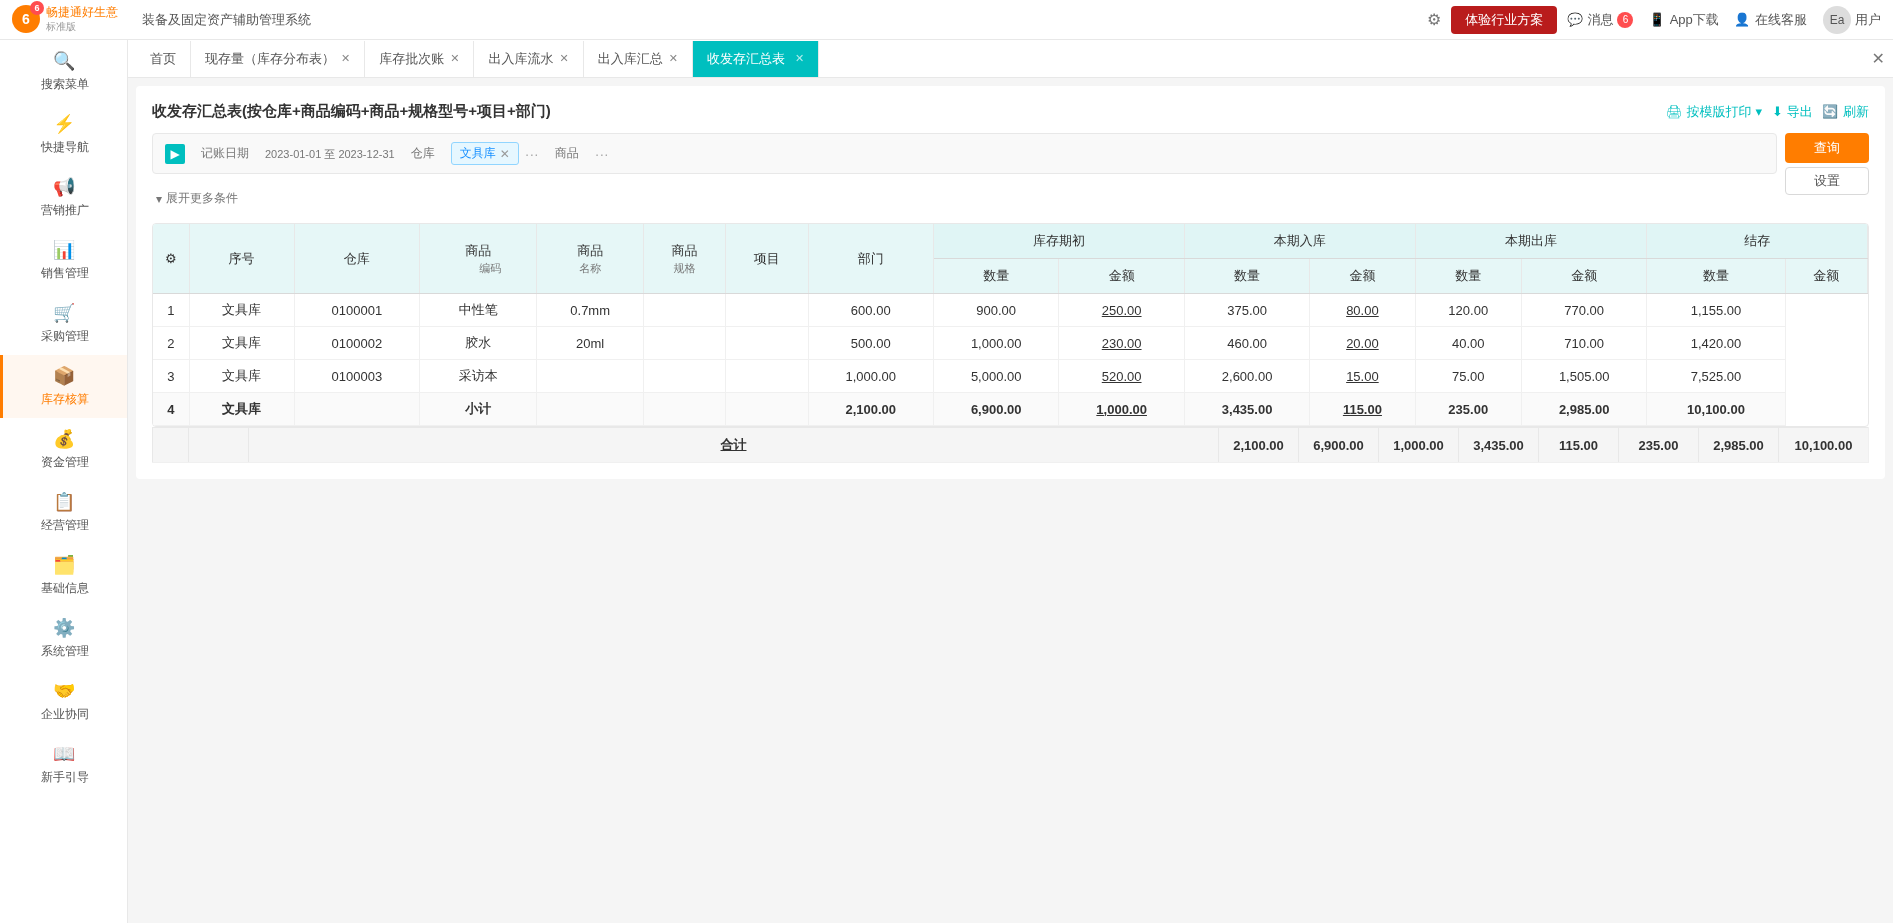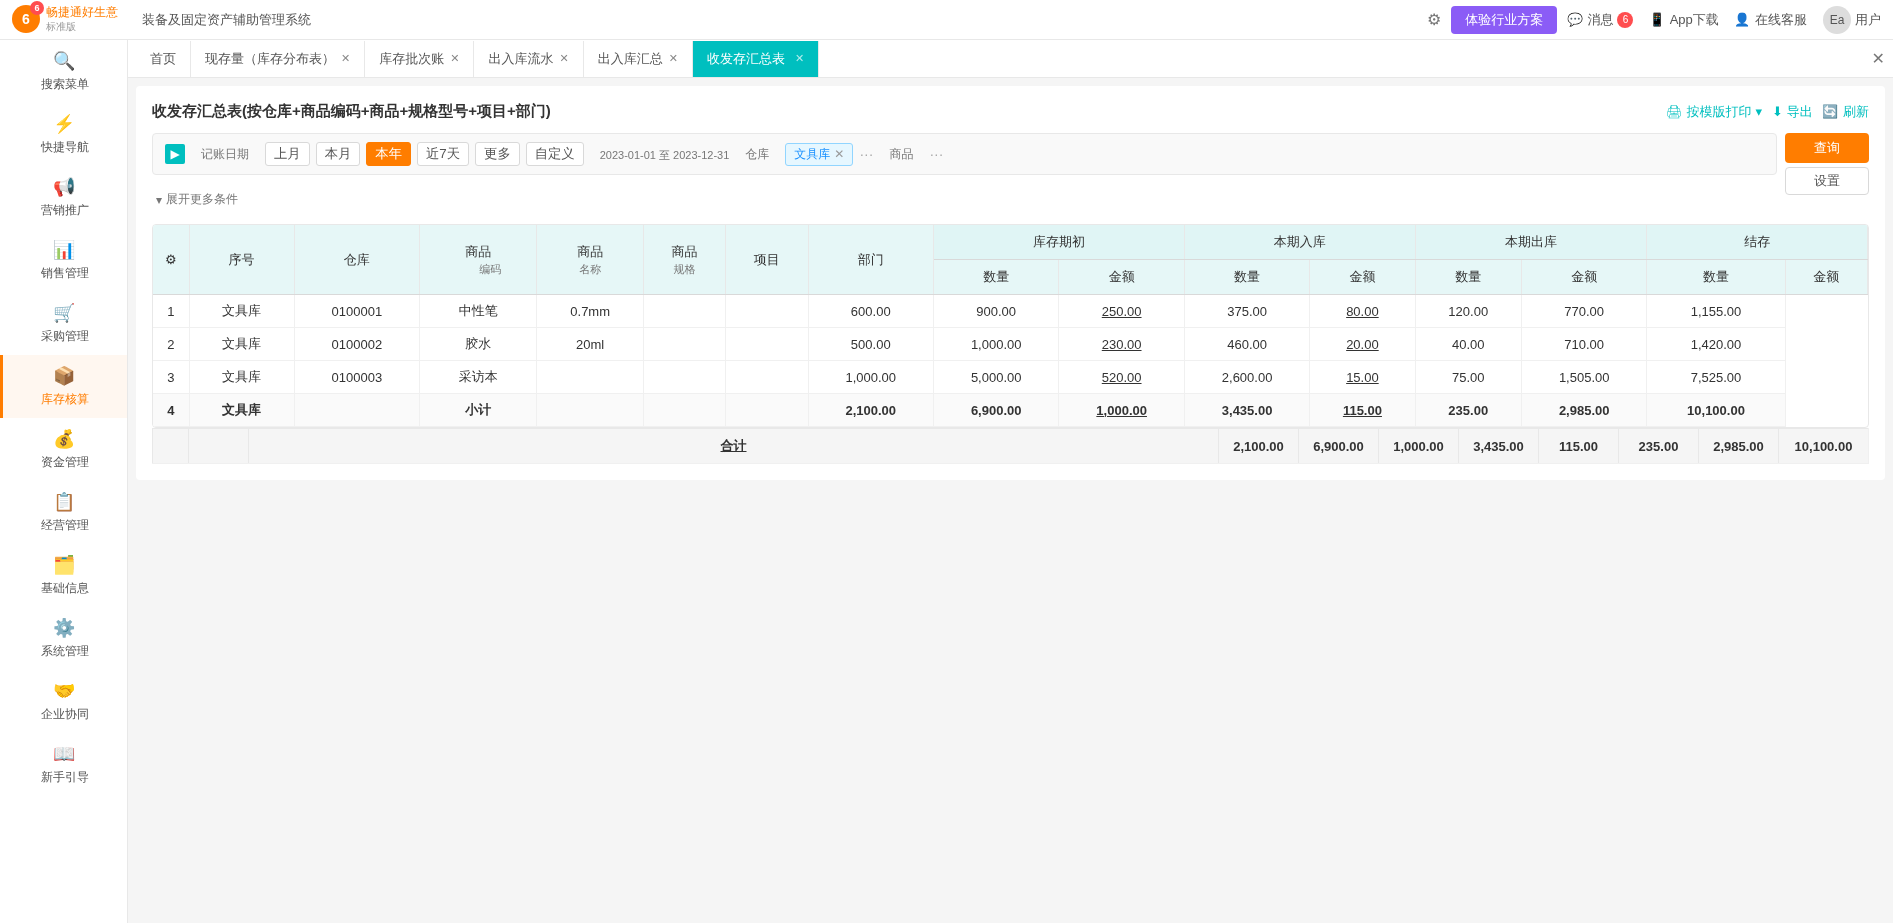--- a/index.html
+++ b/index.html
@@ -15,21 +15,21 @@
     .main-content { flex: 1; overflow: auto; background: #f5f5f5; padding: 0; }
 
     
     .logo-area { display: flex; align-items: center; gap: 6px; min-width: 120px; }
     .logo-icon { width: 28px; height: 28px; background: #ff7d00; border-radius: 50%; display: flex; align-items: center; justify-content: center; color: #fff; font-weight: bold; font-size: 14px; position: relative; }
     .logo-badge { position: absolute; top: -4px; right: -4px; background: #ff4d4f; color: #fff; font-size: 9px; border-radius: 50%; width: 14px; height: 14px; display: flex; align-items: center; justify-content: center; }
     .logo-text { font-size: 12px; color: #ff7d00; line-height: 1.2; }
     .system-name { font-size: 13px; color: #555; flex: 1; }
     .top-actions { display: flex; align-items: center; gap: 16px; margin-left: auto; }
     .top-btn { display: flex; align-items: center; gap: 4px; cursor: pointer; color: #555; font-size: 13px; }
-    .try-btn { background: #8b5cf6; color: #fff; border: none; border-radius: 4px; padding: 5px 14px; cursor: pointer; font-size: 13px; }
+    .try-btn { background: #b91c1c; color: #fff; border: none; border-radius: 4px; padding: 5px 14px; cursor: pointer; font-size: 13px; }
     .badge { background: #ff4d4f; color: #fff; border-radius: 50%; width: 16px; height: 16px; font-size: 10px; display: flex; align-items: center; justify-content: center; }
     .settings-icon { color: #777; cursor: pointer; font-size: 16px; }
     .user-avatar { width: 28px; height: 28px; background: #ddd; border-radius: 50%; display: flex; align-items: center; justify-content: center; font-size: 12px; color: #555; }
 
     
     .sidebar-item { display: flex; flex-direction: column; align-items: center; padding: 10px 0; cursor: pointer; color: #555; font-size: 12px; gap: 4px; border-left: 3px solid transparent; }
     .sidebar-item.active { background: #fff7f0; color: #ff7d00; border-left-color: #ff7d00; }
     .sidebar-icon { font-size: 18px; }
 
     
@@ -224,28 +224,20 @@
                 <span>刷新</span>
               </div>
             </div>
           </div>
 
           <div style="display:flex; gap:8px; margin-bottom:8px;">
             <div style="flex:1;">
               <div class="filter-bar">
                 <div class="filter-expand">▶</div>
                 <span class="filter-label">记账日期</span>
-                <div class="filter-dates">
-                  <button class="date-btn">上月</button>
-                  <button class="date-btn">本月</button>
-                  <button class="date-btn active">本年</button>
-                  <button class="date-btn">近7天</button>
-                  <button class="date-btn">更多</button>
-                  <button class="date-btn">自定义</button>
-                </div>
                 <div style="display:flex; flex-direction:column;">
                   <div class="date-range">2023-01-01 至 2023-12-31</div>
                 </div>
                 <span class="filter-label">仓库</span>
                 <div class="filter-warehouse">
                   <div class="warehouse-tag">
                     <span>文具库</span>
                     <span class="remove">✕</span>
                   </div>
                   <span class="filter-more">···</span>

